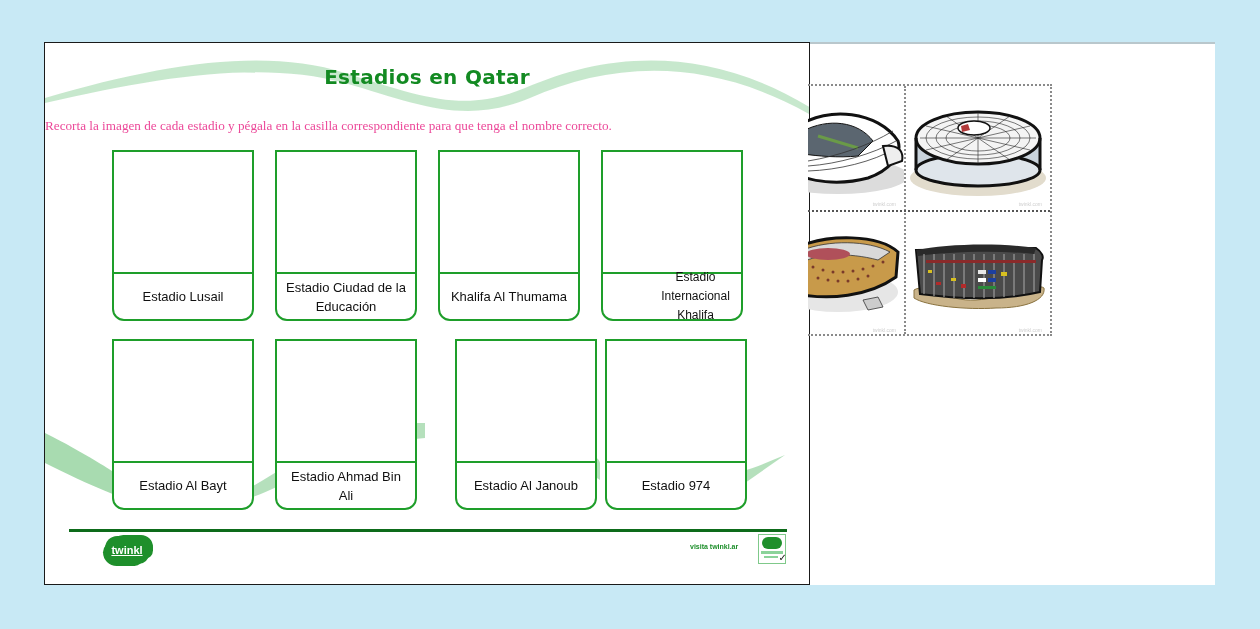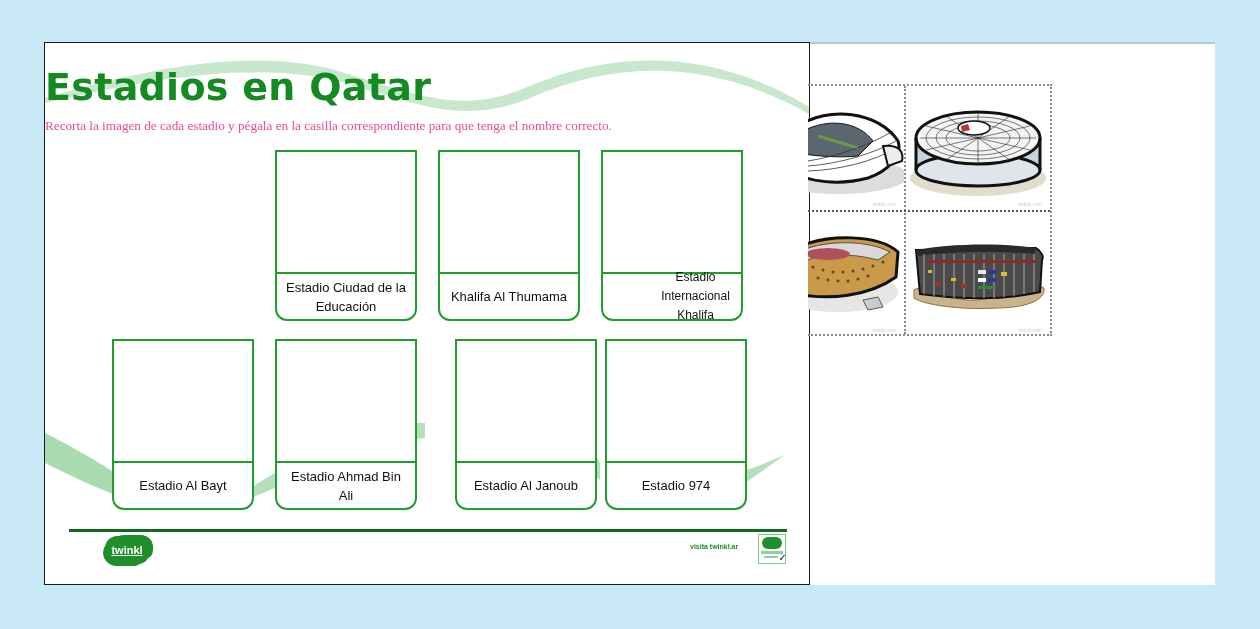--- a/index.html
+++ b/index.html
@@ -16,23 +16,23 @@
     left:44px; top:42px; width:766px; height:543px;
     border:1px solid #1a1a1a; box-sizing:border-box; overflow:hidden;
   }
   #page-cutouts {
     left:810px; top:42px; width:405px; height:543px;
     border-top:2px solid #b9c7cc;
     box-sizing:border-box;
   }
   .swoosh { position:absolute; left:0; top:0; width:766px; height:543px; pointer-events:none; }
   .title {
-    position:absolute; left:0; width:100%; top:22px; text-align:left;
+    position:absolute; left:0; width:100%; top:22px; text-align:center;
     font-family:"DejaVu Sans", sans-serif; font-weight:bold;
-    font-size:38px; color:#138a22; letter-spacing:0.3px;
+    font-size:20px; color:#138a22; letter-spacing:0.3px;
   }
   .instructions {
     position:absolute; left:0; width:100%; top:75px; text-align:left;
     font-size:13.2px; color:#ec4899;
     font-family:Liberation Serif, serif;
   }
   .card {
     position:absolute; width:142px; height:171px;
     border:2px solid #1e9e2a; border-radius:0 0 12px 12px;
     box-sizing:border-box; background:#fff;
@@ -95,20 +95,24 @@
     <path d="M0,55 C120,20 220,5 300,30 C380,55 420,70 480,45 C560,10 660,0 766,65 L766,72 C660,12 565,20 485,55 C420,82 375,62 300,40 C220,18 120,32 0,60 Z" fill="#b9e2c0" opacity="0.8"></path>
     <path d="M0,390 C40,410 70,430 70,430 L70,452 C40,440 20,430 0,420 Z" fill="#a8dbb0"></path>
     <path d="M205,445 C230,430 260,410 300,395 C340,380 360,380 380,380 L380,395 C340,398 300,410 260,430 C240,440 220,450 205,455 Z" fill="#a8dbb0" opacity="0.85"></path>
     <path d="M530,405 C545,410 555,415 555,420 L555,437 C545,430 535,425 530,420 Z" fill="#a8dbb0" opacity="0.85"></path>
     <path d="M697,428 C710,425 725,418 740,412 L700,440 Z" fill="#a8dbb0" opacity="0.85"></path>
   </svg>
 
   <div class="title">Estadios en Qatar</div>
   <div class="instructions">Recorta la imagen de cada estadio y pégala en la casilla correspondiente para que tenga el nombre correcto.</div>
 
+  <div class="card" style="left:67px; top:107px;">
+    <div class="img-slot"></div>
+    <div class="label">Estadio Lusail</div>
+  </div>
   <div class="card" style="left:230px; top:107px;">
     <div class="img-slot"></div>
     <div class="label">Estadio Ciudad de la Educación</div>
   </div>
   <div class="card" style="left:393px; top:107px;">
     <div class="img-slot"></div>
     <div class="label">Khalifa Al Thumama</div>
   </div>
   <div class="card" style="left:556px; top:107px;">
     <div class="img-slot"></div>

